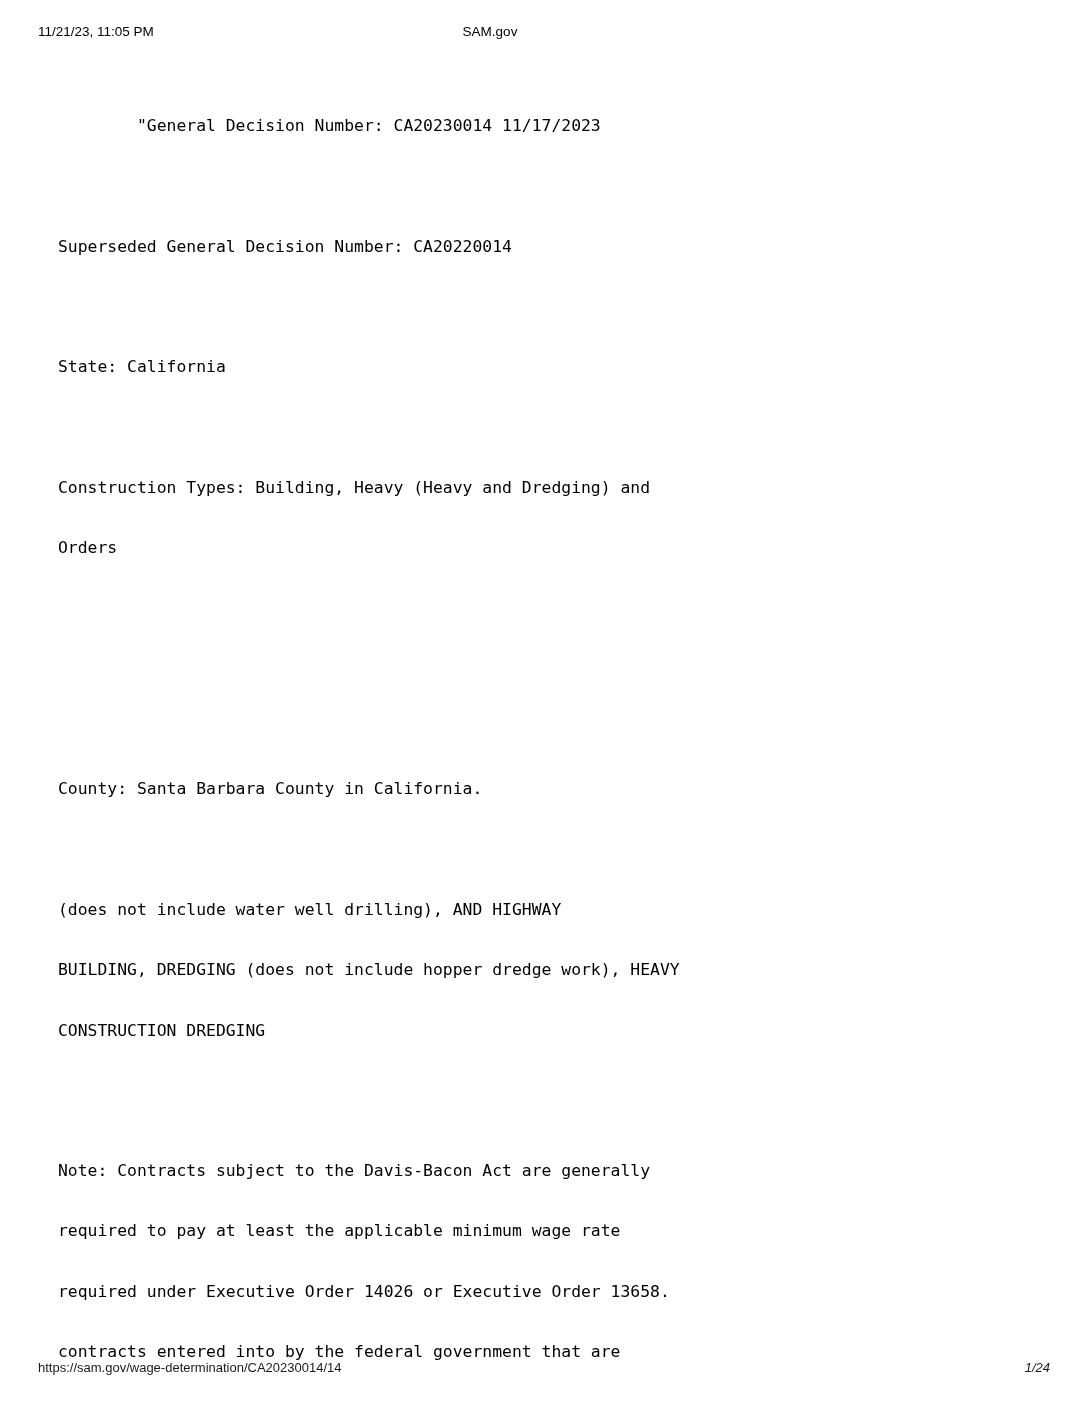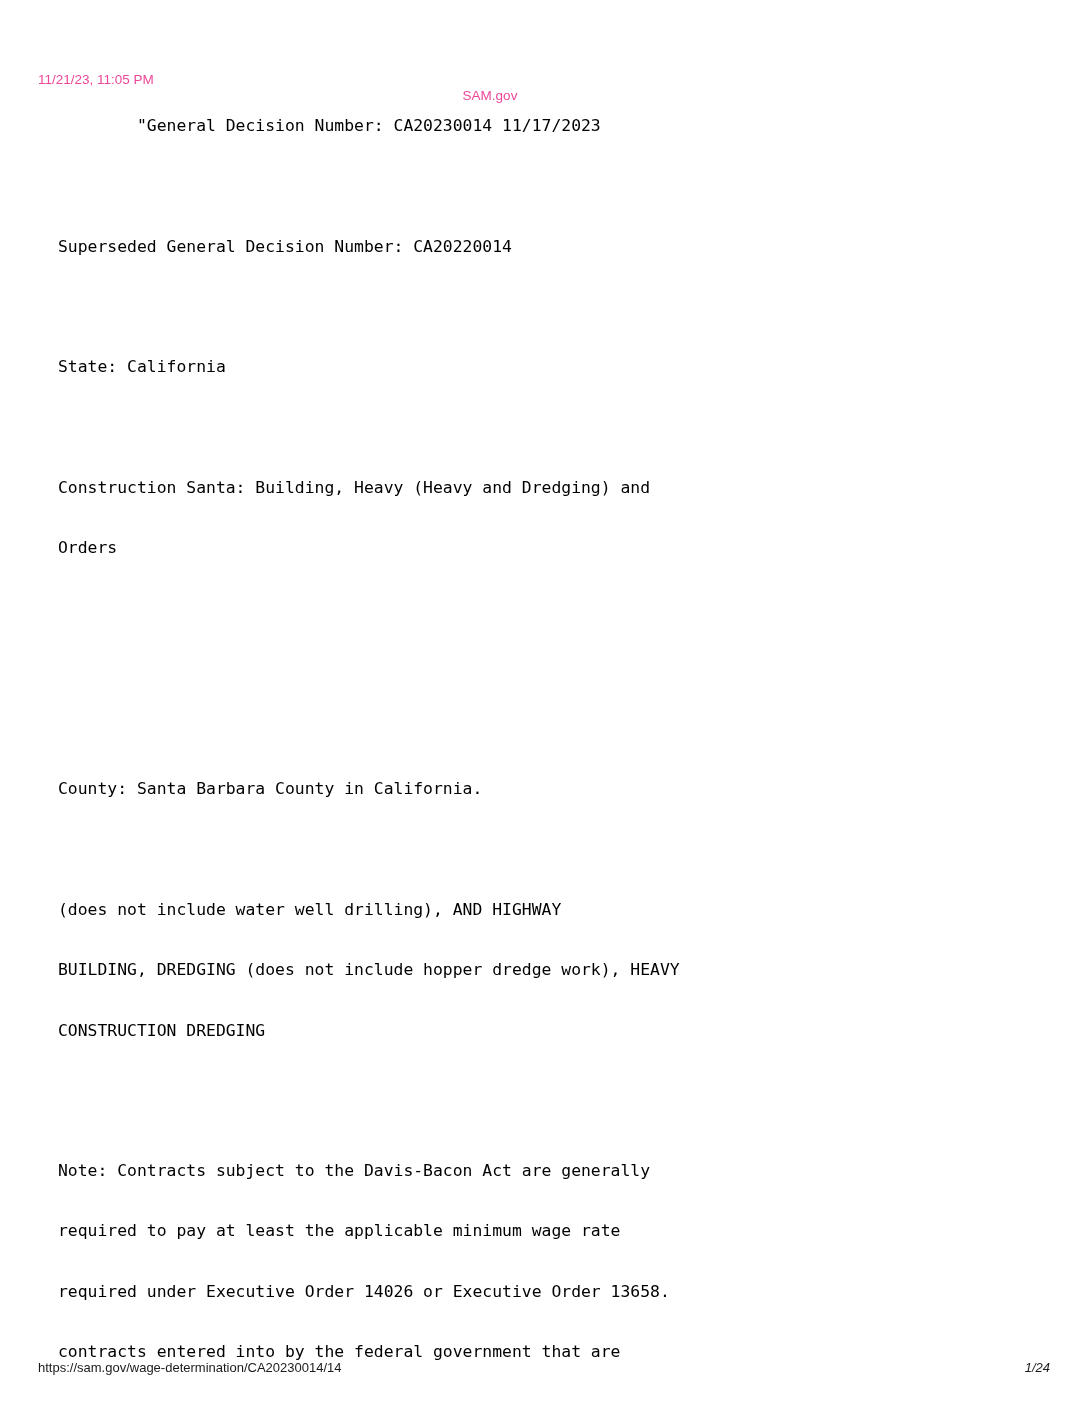--- a/index.html
+++ b/index.html
@@ -19,33 +19,32 @@
 
   
   .page-header {
     position: absolute;
     top: 24px;
     left: 0;
     width: 1088px;
     height: 20px;
     font-family: "Liberation Sans", "DejaVu Sans", sans-serif;
     font-size: 13.5px;
-    color: #ec4899;
-    margin-top: 48px;
+    color: #000000;
   }
   .page-header .hdr-left {
     position: absolute;
     left: 38px;
     top: 0;
     white-space: nowrap;
   }
   .page-header .hdr-center {
     position: absolute;
     left: 0;
-    top: 16px;
+    top: 0;
     width: 980px;
     text-align: center;
     white-space: nowrap;
   }
   .page-footer {
     position: absolute;
     bottom: 28px;
     left: 0;
     width: 1088px;
     height: 20px;
@@ -97,21 +96,21 @@
 </div>
 
 <div class="doc-body">
 
   <div class="doc-line">        "General Decision Number: CA20230014 11/17/2023</div>
   <div class="doc-line blank"> </div>
   <div class="doc-line">Superseded General Decision Number: CA20220014</div>
   <div class="doc-line blank"> </div>
   <div class="doc-line">State: California</div>
   <div class="doc-line blank"> </div>
-  <div class="doc-line">Construction Santa: Building, Heavy (Heavy and Dredging) and</div>
+  <div class="doc-line">Construction Types: Building, Heavy (Heavy and Dredging) and</div>
   <div class="doc-line">Orders</div>
   <div class="doc-line blank"> </div>
   <div class="doc-line blank"> </div>
   <div class="doc-line blank"> </div>
   <div class="doc-line">County: Santa Barbara County in California.</div>
   <div class="doc-line blank"> </div>
   <div class="doc-line">(does not include water well drilling), AND HIGHWAY</div>
   <div class="doc-line">BUILDING, DREDGING (does not include hopper dredge work), HEAVY</div>
   <div class="doc-line">CONSTRUCTION DREDGING</div>
   <div class="doc-line blank"> </div>

